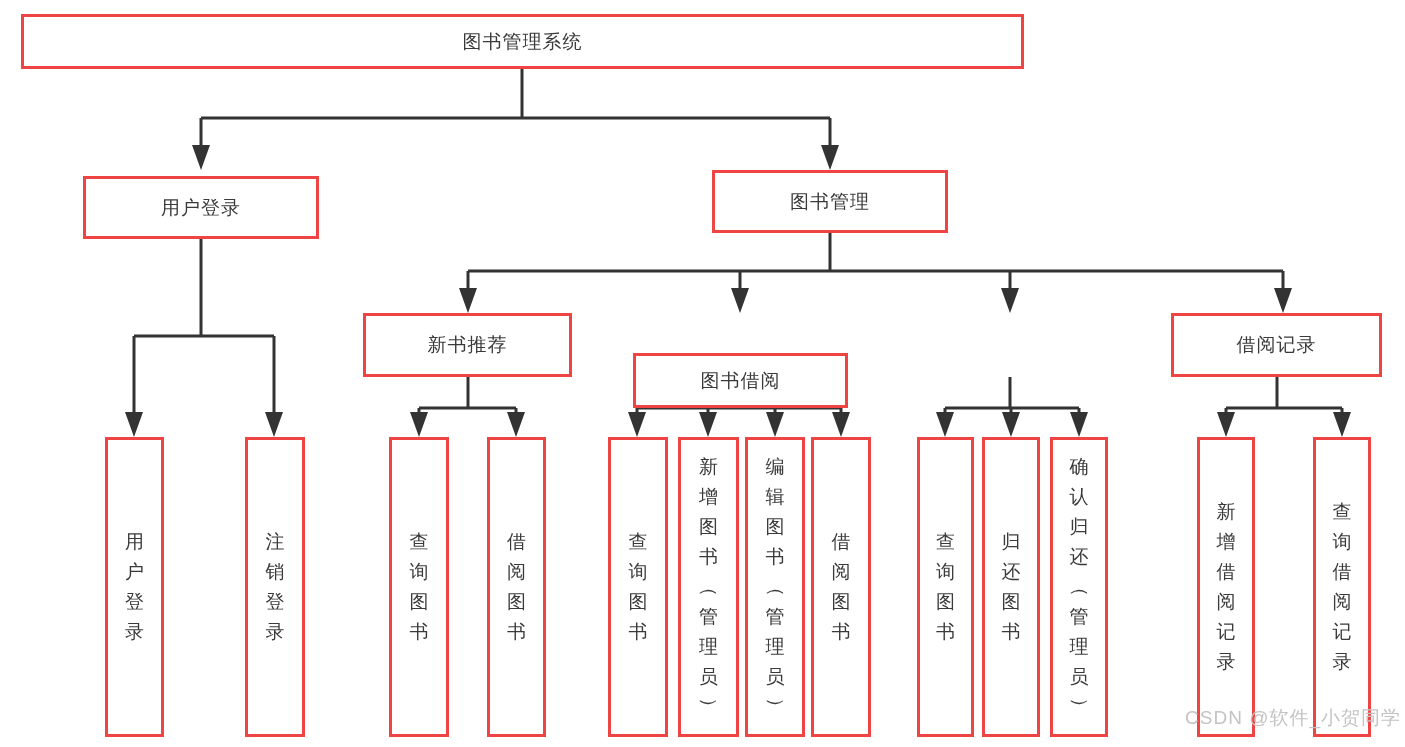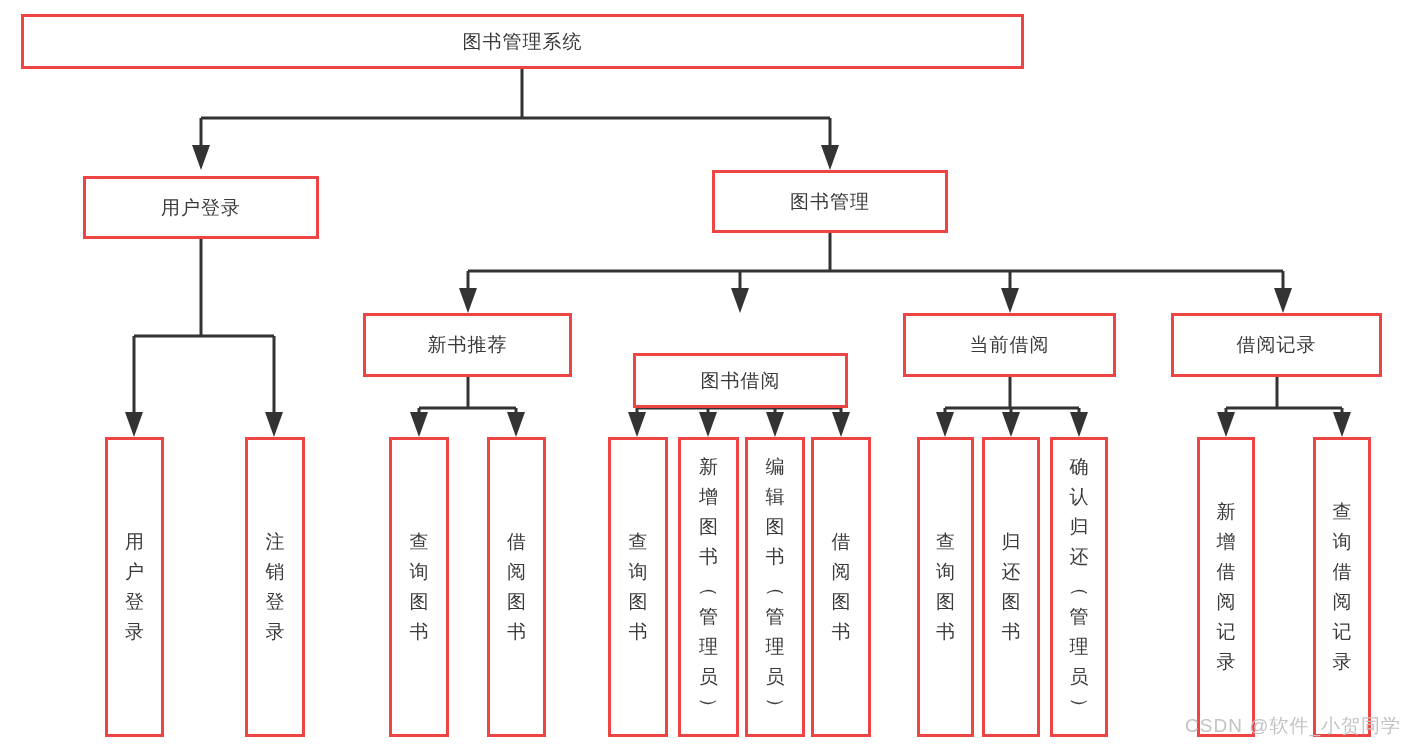--- a/index.html
+++ b/index.html
@@ -22,21 +22,21 @@
   }
   .vbox{
     flex-direction:column;
     letter-spacing:0;
     line-height:30px;
   }
   .vbox span{display:block;height:30px;line-height:30px;text-align:center;}
   .vbox span.rot{transform:rotate(90deg);}
   .watermark{
     position:absolute;
-    right:4px;bottom:8px;
+    right:4px;bottom:16px;
     font-size:19px;
     color:#c3c3c3;
     letter-spacing:1px;
     white-space:nowrap;
   }
 </style>
 </head>
 <body>
 
 <div class="stage">
@@ -114,21 +114,20 @@
     </g>
   </svg>
 
   <div class="node" style="left:21px;top:14px;width:1003px;height:55px;">图书管理系统</div>
 
   <div class="node" style="left:83px;top:170px;width:236px;height:63px;margin-top:6px;">用户登录</div>
   <div class="node" style="left:712px;top:170px;width:236px;height:63px;text-align:center;">图书管理</div>
 
   <div class="node" style="left:363px;top:313px;width:209px;height:64px;">新书推荐</div>
   <div class="node" style="left:633px;top:313px;width:215px;height:55px;margin-top:40px;">图书借阅</div>
-  <div class="node" style="left:903px;top:313px;width:213px;height:64px;">当前借阅</div>
   <div class="node" style="left:1171px;top:313px;width:211px;height:64px;text-align:right;">借阅记录</div>
 
   <div class="node vbox" style="left:105px;top:437px;width:59px;height:300px;">
       <span>用</span>
       <span>户</span>
       <span>登</span>
       <span>录</span>
     </div>
   <div class="node vbox" style="left:245px;top:437px;width:60px;height:300px;">
       <span>注</span>

